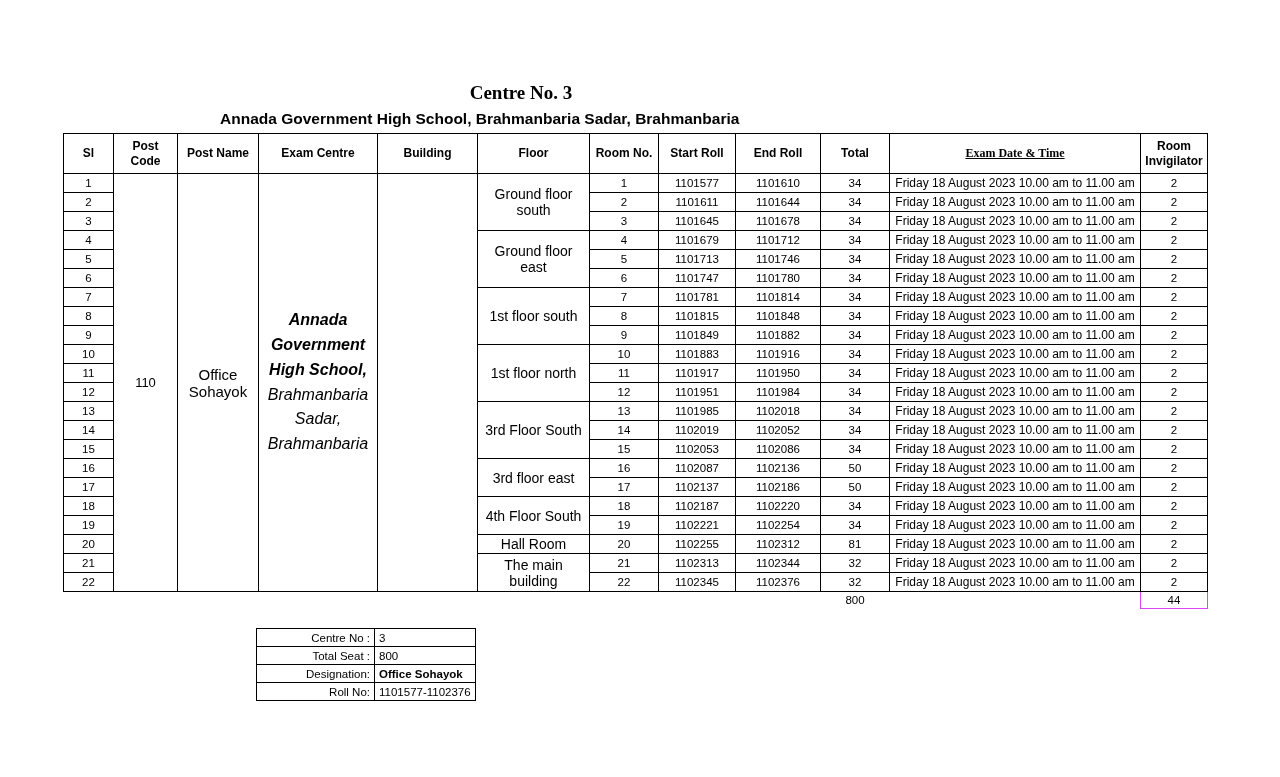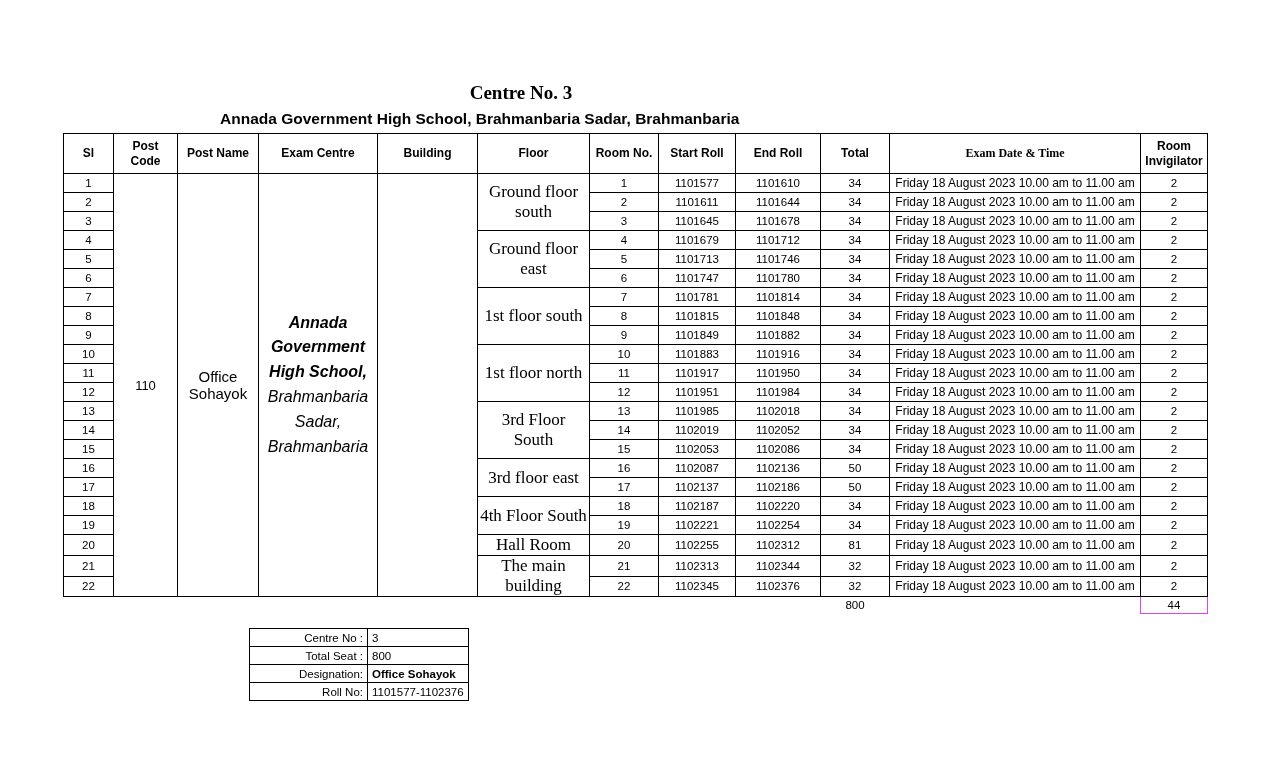--- a/index.html
+++ b/index.html
@@ -21,36 +21,36 @@
     border-collapse:collapse; table-layout:fixed; width:1144px;
     font-size:11.5px;
   }
   table.exam th, table.exam td {
     border:1px solid #000; text-align:center; vertical-align:middle;
     padding:0 2px; overflow:hidden;
   }
   table.exam thead th { font-weight:bold; font-size:12px; height:40px; line-height:1.25; }
   th.h-postcode { padding:0 9px; }
   th.h-room { padding:0 14px; }
-  th.h-date { font-family:"Liberation Serif", serif; font-size:14.5px; font-weight:600; }
+  th.h-date { font-family:"Liberation Serif", serif; font-size:14.5px; font-weight:600;text-decoration:underline; }
   th.h-invig { font-size:10.5px; padding:0 6px; }
   table.exam tbody td { height:19px; }
   tr.tall td { height:27px; }
   td.c-postcode { font-size:13px; }
   td.c-postname { font-size:15px; }
   td.c-examcentre { font-size:16px; line-height:1.55;font-style:italic; }
   td.c-examcentre .ec-bold { font-weight:bold; }
-  td.c-floor { font-size:17px;font-family:Liberation Serif, serif; }
+  td.c-floor { font-size:14px; }
   td.c-date {
     text-align:left; padding-left:3px; font-size:12px;
     white-space:nowrap; overflow:hidden;margin-left:46px;
   }
   table.exam tfoot td { border:none; height:17px; font-size:11.5px; }
   table.exam tfoot td.t-invig { border:1px solid #d946ef; }
-  .summary-wrap { position:absolute; top:628px; left:249px; }
+  .summary-wrap { position:absolute; top:628px; left:256px; }
   table.summary { border-collapse:collapse; table-layout:fixed; font-size:11.5px; }
   table.summary td {
     border:1px solid #000; height:18px; padding:0 4px;
     overflow:hidden; white-space:nowrap; vertical-align:middle;
   }
   td.s-label { width:118px; text-align:right; }
   td.s-value { width:100px; text-align:left; }
   td.s-value.bold { font-weight:bold; }
 </style>
 </head>

